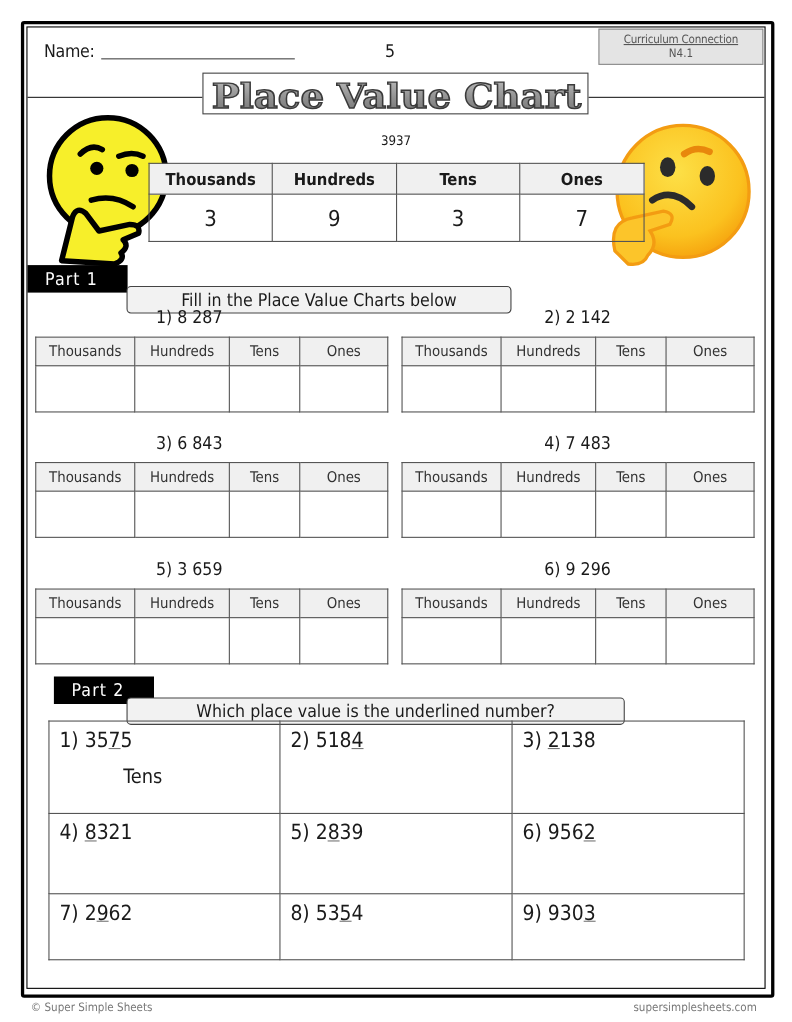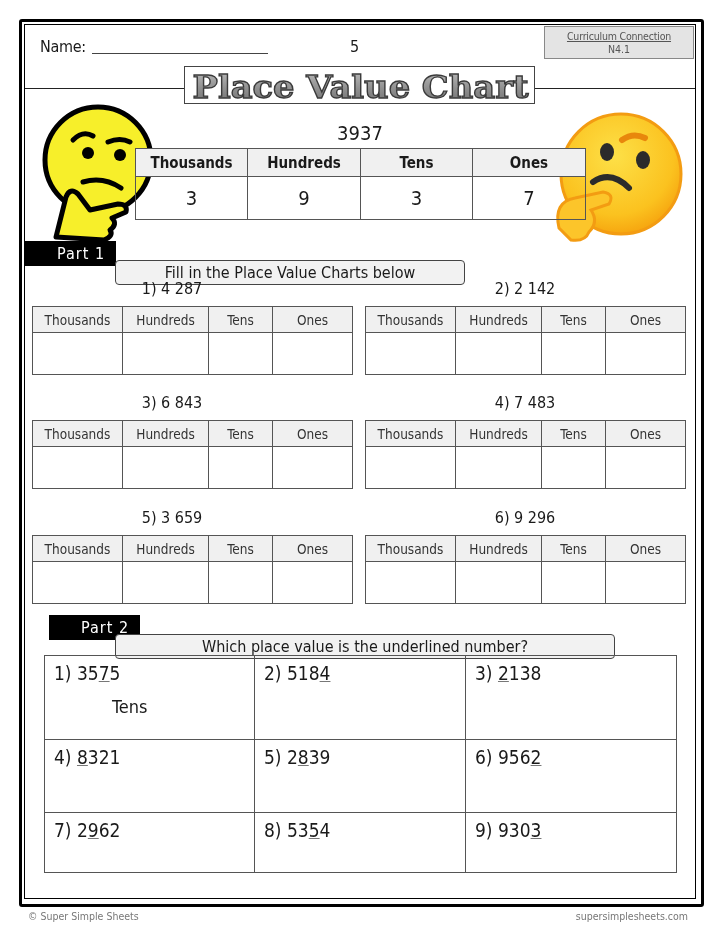--- a/index.html
+++ b/index.html
@@ -15,33 +15,33 @@
   .page-num { left:350px; top:37px; font-size:16px; }
 
   .curr-box { left:544px; top:26px; width:150px; height:33px; background:#e4e4e4; border:1px solid #888;
               text-align:center; font-size:10.5px; color:#555; line-height:13px; padding-top:3px; box-sizing:border-box; }
   .curr-title { text-decoration:underline; display:block; letter-spacing:-0.2px; }
 
   .hr-line { left:25px; top:88px; width:670px; border-top:1.5px solid #222; }
   .title-box { left:184px; top:66px; width:351px; height:38px; background:#fff; border:1.5px solid #444; box-sizing:border-box; }
   .title-svg { position:absolute; left:0; top:0; }
 
-  .example-num { left:135px; top:121px; width:450px; text-align:center; font-size:20px; }
+  .example-num { left:135px; top:121px; width:450px; text-align:center; font-size:12px; }
 
   table.pv { border-collapse:collapse; position:absolute; table-layout:fixed; }
   table.pv td { border:1.5px solid #555; text-align:center; padding:0; }
   table.pv tr.h td { background:#f0f0f0; }
   .ex td { font-size:17px; }
   .ex tr.h td { font-weight:bold; height:27px; font-size:15px; }
   .ex tr.b td { height:42px; font-size:20px; }
   .sm tr.h td { height:25px; font-size:13.5px; color:#333; }
   .sm tr.b td { height:41px; }
 
   .part-black { left:25px; top:241px; width:91px; height:25px; background:#000; color:#fff; font-size:16px;
-                letter-spacing:1px; line-height:25px; padding-left:32px; box-sizing:border-box; }
+                letter-spacing:1px; line-height:25px; padding-left:16px; box-sizing:border-box; }
   .part-box { height:25px; background:#f2f2f2; border:1px solid #444; border-radius:4px; font-size:16px;
               line-height:24px; text-align:center; box-sizing:border-box;margin-top:19px; }
 
   .q-label { font-size:16px; text-align:center; width:320px; }
 
   table.grid { border-collapse:collapse; position:absolute; left:44px; top:655px; width:632px; table-layout:fixed; }
   table.grid td { border:1.5px solid #555; vertical-align:top; padding:6px 9px; font-size:19px; box-sizing:border-box; }
   .u { text-decoration:underline; text-decoration-color:#777; }
   .answer { display:block; margin-top:12px; margin-left:58px; font-size:18px; }
 
@@ -123,21 +123,21 @@
     <td>9</td>
     <td>3</td>
     <td>7</td>
   </tr>
 </tbody>
   </table>
 
 <div class="abs part-black">Part 1</div>
 <div class="abs part-box" style="left:115px;top:241px;width:350px;">Fill in the Place Value Charts below</div>
 
-<div class="abs q-label" style="left:12px;top:279px;">1) 4 287</div>
+<div class="abs q-label" style="left:12px;top:279px;">1) 8 287</div>
 <div class="abs q-label" style="left:365px;top:279px;">2) 2 142</div>
 <div class="abs q-label" style="left:12px;top:393px;">3) 6 843</div>
 <div class="abs q-label" style="left:365px;top:393px;">4) 7 483</div>
 <div class="abs q-label" style="left:12px;top:508px;">5) 3 659</div>
 <div class="abs q-label" style="left:365px;top:508px;">6) 9 296</div>
 
 <div id="p1-tables">
     <table class="pv sm" style="left: 32px; top: 306px; width: 320px;">
       <colgroup>
         <col style="width:90px">
@@ -266,21 +266,21 @@
           <td></td>
           <td></td>
           <td></td>
           <td></td>
         </tr>
       </tbody>
     </table>
   </div>
 
 <div class="abs part-black" style="top:615px;margin-left:24px;">Part 2</div>
-<div class="abs part-box" style="left:115px;top:615px;width:500px;">Which place value is the underlined number?</div>
+<div class="abs part-box" style="left:115px;top:615px;width:453px;">Which place value is the underlined number?</div>
 
 <table class="grid">
   <colgroup>
       <col style="width:210px">
       <col style="width:211px">
       <col style="width:211px">
     </colgroup>
   <tbody>
       <tr style="height:84px">
     <td><span>1) 35<span class="u">7</span>5</span><span class="answer">Tens</span></td>

